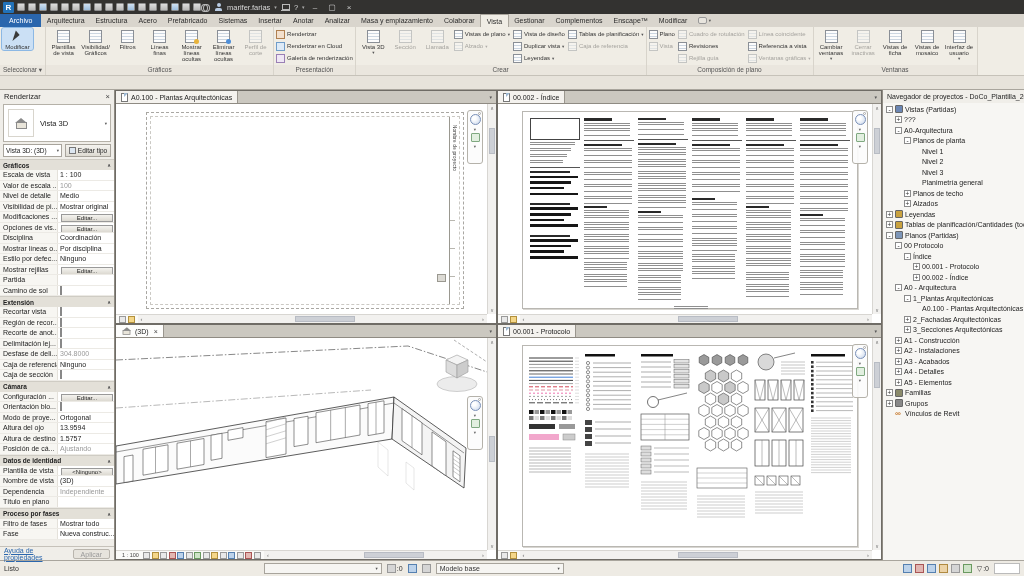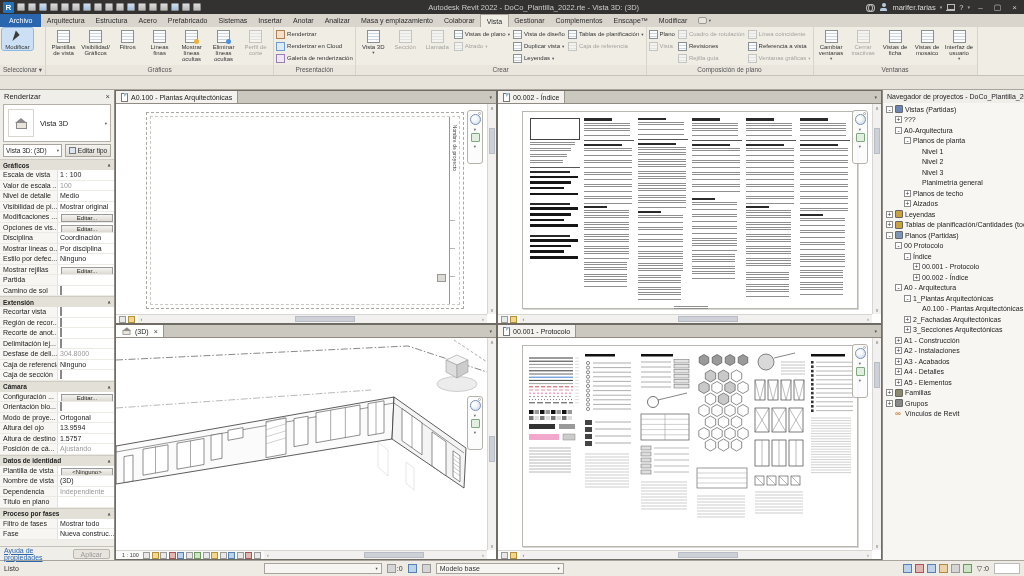--- a/index.html
+++ b/index.html
@@ -182,21 +182,20 @@
       <span class="qicon"></span>
       <span class="qicon"></span>
       <span class="qicon"></span>
       <span class="qicon"></span>
       <span class="qicon"></span>
       <span class="qicon"></span>
       <span class="qicon"></span>
       <span class="qicon"></span>
       <span class="qicon"></span>
     </div>
-  <div class="title">Autodesk Revit 2022 - DoCo_Plantilla_2022.rte - Vista 3D: (3D)</div>
   <div class="tbr">
     <span class="tbico binoc"></span>
     <span class="tbico person"></span>
     <span class="tbuser">marifer.farias</span>
     <span class="crt2">▾</span>
     <span class="tbico cart"></span>
     <span class="tbhelp">?</span>
     <span class="crt2">▾</span>
     <span class="winbtn">–</span>
     <span class="winbtn">▢</span>

